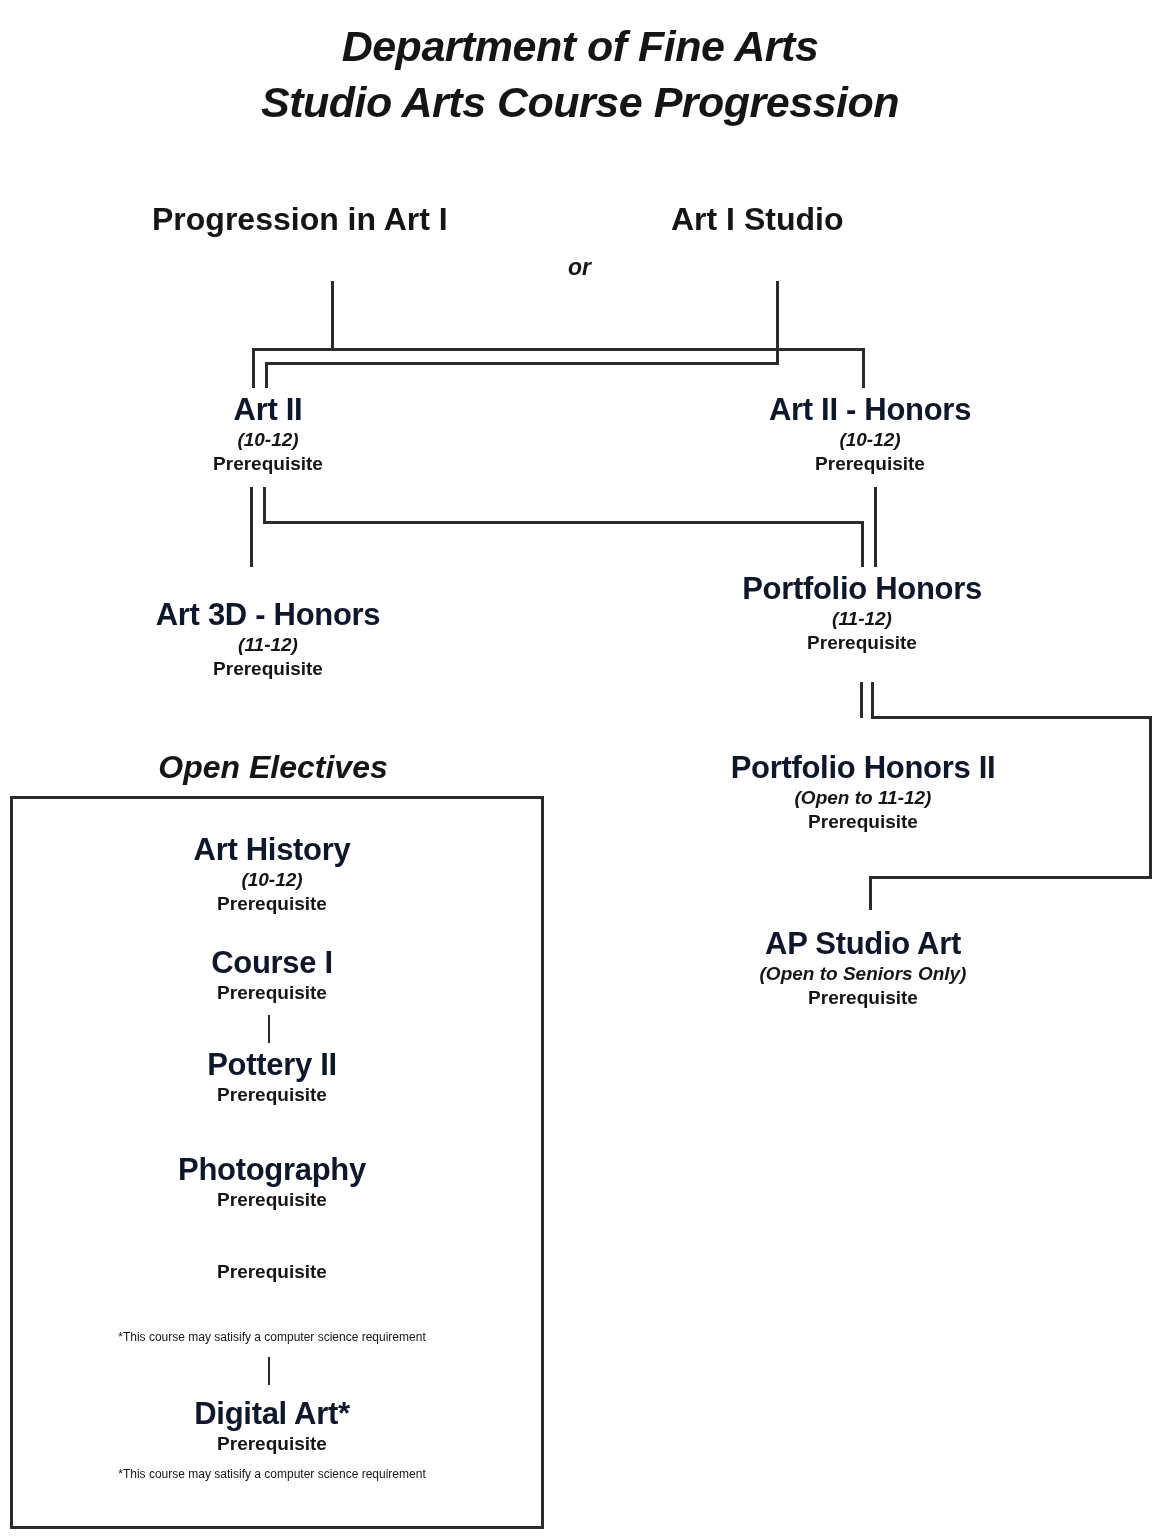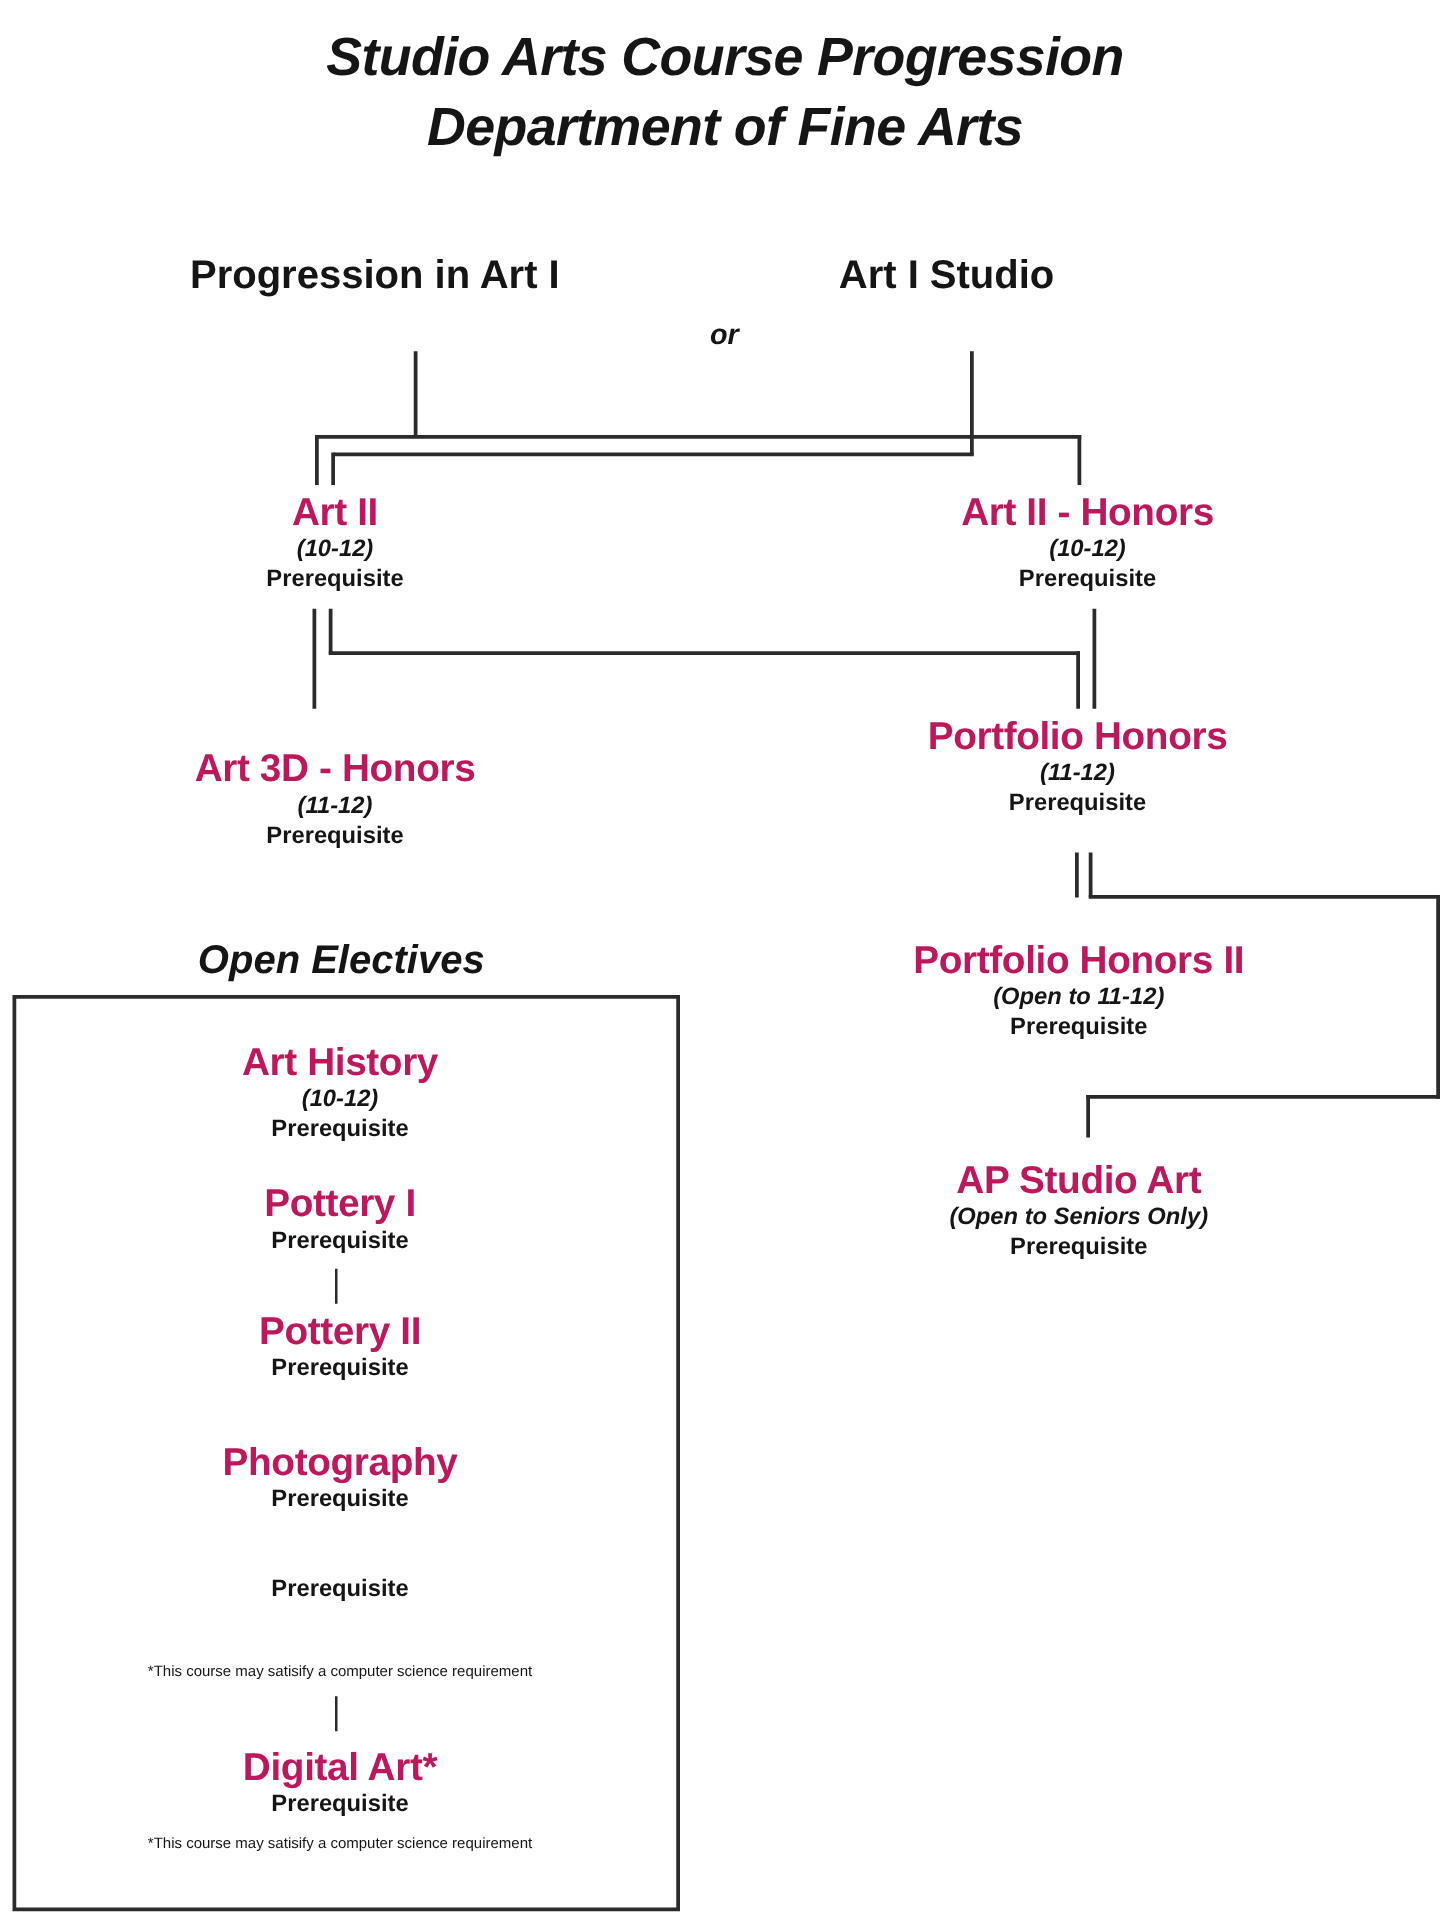--- a/index.html
+++ b/index.html
@@ -40,21 +40,21 @@
   
   .node {
     position: absolute;
     text-align: center;
     white-space: nowrap;
   }
   .node-title {
     font-weight: bold;
     font-size: 31px;
     line-height: 36px;
-    color: #be185d;
+    color: #0f172a;
     letter-spacing: -0.3px;
   }
   .node-grades {
     font-style: italic;
     font-weight: bold;
     font-size: 19px;
     line-height: 24px;
     color: #151515;
   }
   .node-prereq {
@@ -122,22 +122,22 @@
     background: transparent;
     box-sizing: border-box;
   }
 </style>
 </head>
 <body>
 
 <div id="page">
 
   <div class="title-block">
+    <div class="title-line">Department of Fine Arts</div>
     <div class="title-line">Studio Arts Course Progression</div>
-    <div class="title-line">Department of Fine Arts</div>
   </div>
 
   <div class="toprow-item" style="left:152px; top:199px;">Progression in Art I</div>
   <div class="toprow-or" style="left:568px; top:203px;">or</div>
   <div class="toprow-item" style="left:671px; top:199px;">Art I Studio</div>
 
   <div class="vline" style="left:331px; top:281px; height:69px;"></div>
   <div class="hline" style="left:254px; top:348px; width:611px;"></div>
   <div class="vline" style="left:862px; top:348px; height:40px;"></div>
 
@@ -202,21 +202,21 @@
 
   <div class="electives-box" style="left:10px; top:796px; width:534px; height:733px;"></div>
 
   <div class="node" style="left:122px; top:832px; width:300px;">
     <div class="node-title">Art History</div>
     <div class="node-grades">(10-12)</div>
     <div class="node-prereq">Prerequisite</div>
   </div>
 
   <div class="node" style="left:122px; top:945px; width:300px;">
-    <div class="node-title">Pottery I</div>
+    <div class="node-title">Course I</div>
     <div class="node-prereq">Prerequisite</div>
   </div>
 
   <div class="vline thin" style="left:268px; top:1015px; height:28px;"></div>
 
   <div class="node" style="left:122px; top:1047px; width:300px;">
     <div class="node-title">Pottery II</div>
     <div class="node-prereq">Prerequisite</div>
   </div>
 

